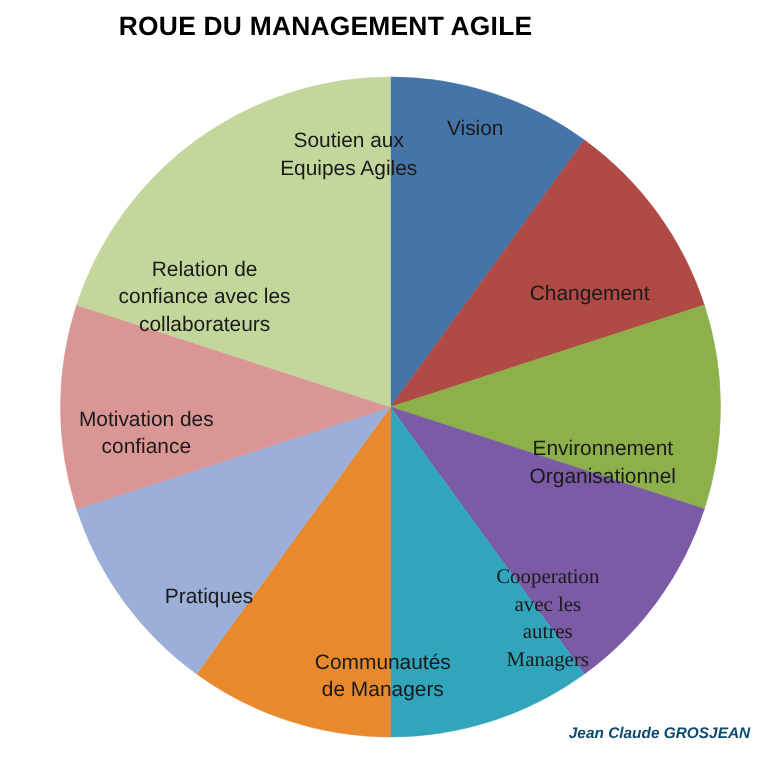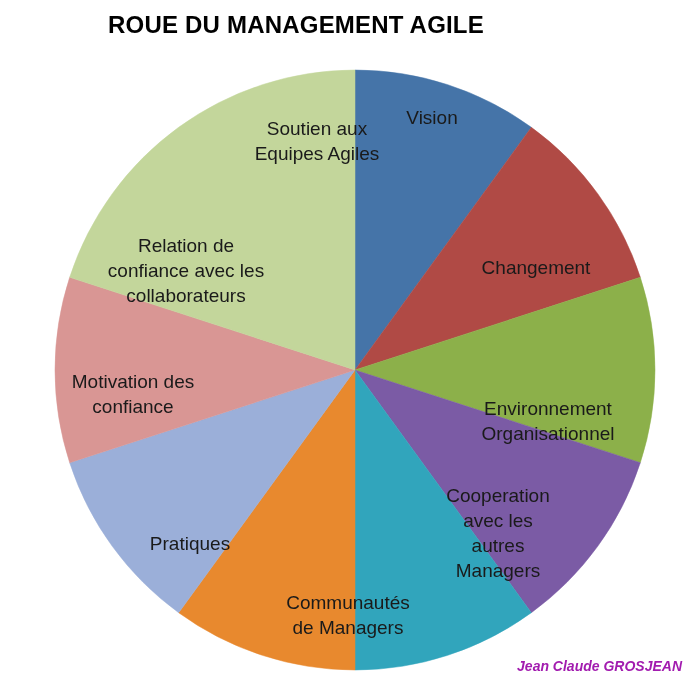--- a/index.html
+++ b/index.html
@@ -57,21 +57,21 @@
   }
   #attribution {
     position: absolute;
     right: 18px;
     bottom: 18px;
     text-align: left;
     font-style: italic;
     font-weight: bold;
     font-size: 14px;
     line-height: 20px;
-    color: #a21caf;
+    color: #0c4a6e;
     font-family: "Liberation Sans", sans-serif;
     margin-top: 22px;
   }
   #attribution div { display: block; }
 </style>
 </head>
 <body>
 
 <div id="chart-root">
 
@@ -89,21 +89,21 @@
           <path d="M 355 370 L 178.66 612.71 A 300 300 0 0 1 69.68 462.71 Z" fill="#9bafd9" stroke="#9bafd9" stroke-width="0.5"></path>
           <path d="M 355 370 L 69.68 462.71 A 300 300 0 0 1 69.68 277.29 Z" fill="#d99694" stroke="#d99694" stroke-width="0.5"></path>
           <path d="M 355 370 L 69.68 277.29 A 300 300 0 0 1 355.00 70.00 Z" fill="#c3d69b" stroke="#c3d69b" stroke-width="0.5"></path>
         </g>
     </svg>
     <div id="labels-layer">
         <div class="slice-label" style="left: 432px; top: 117px;">Vision</div>
         <div class="slice-label" style="left: 536px; top: 267px;">Changement</div>
         <div class="slice-label" style="left: 548px; top: 389px; margin-top: 32px;">Environnement
 Organisationnel</div>
-        <div class="slice-label" style="left: 498px; top: 533px;">Cooperation
+        <div class="slice-label" style="left: 498px; top: 562px; font-family: Liberation Serif, serif;">Cooperation
 avec les autres
 Managers</div>
         <div class="slice-label" style="left: 348px; top: 615px;">Communautés
 de Managers</div>
         <div class="slice-label" style="left: 190px; top: 543px;">Pratiques</div>
         <div class="slice-label" style="left: 133px; top: 394px;">Motivation des
 confiance</div>
         <div class="slice-label" style="left: 186px; top: 270px;">Relation de
 confiance avec les
 collaborateurs</div>

